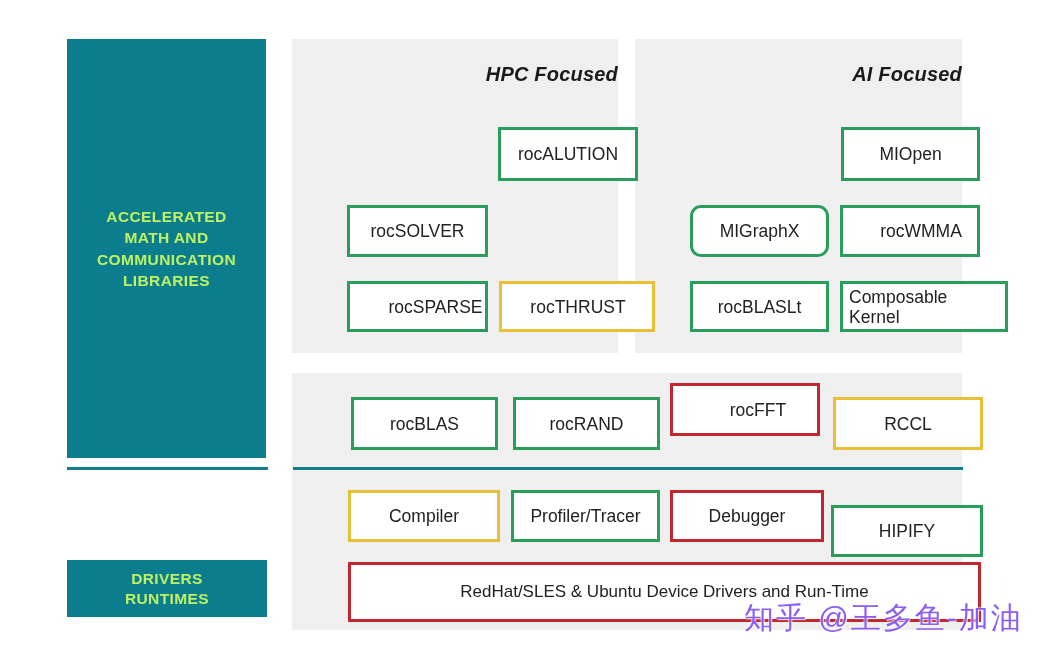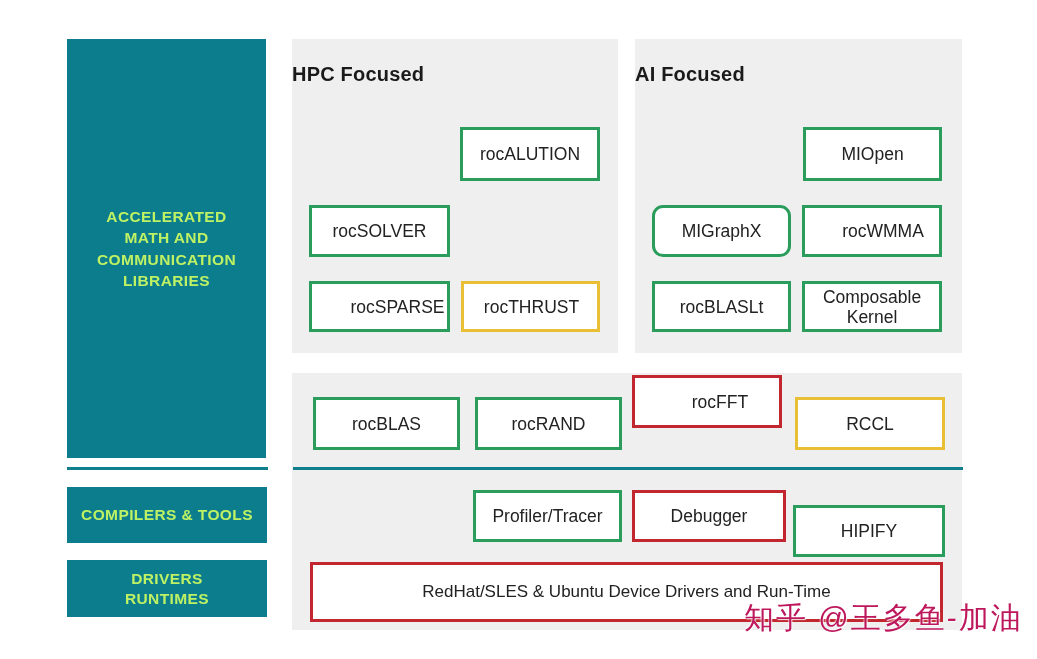--- a/index.html
+++ b/index.html
@@ -11,36 +11,36 @@
   
   .panel{background:#efefef;}
   
   .teal-block{
     background:#0c7d8d;color:#bef264;display:flex;flex-direction:column;
     align-items:center;justify-content:center;text-align:center;
     font-weight:700;font-size:15.5px;line-height:21.5px;letter-spacing:.4px;
   }
   
   .panel-title{
-    font-weight:700;font-size:20px;color:#1a1a1a;text-align:left;letter-spacing:.2px;
+    font-weight:700;font-size:20px;color:#1a1a1a;text-align:right;letter-spacing:.2px;font-style:italic;
   }
   
   .box{
     background:#ffffff;display:flex;align-items:center;justify-content:center;
-    text-align:center;font-size:17.5px;color:#222222;line-height:20px;
-    box-sizing:border-box;border:3px solid #2a9d5c;padding:0 6px;
+    font-size:17.5px;color:#222222;line-height:20px;
+    box-sizing:border-box;border:3px solid #2a9d5c;padding:0 6px;margin-left:38px;
   }
   .box.green {border-color:#2a9d5c;}
   .box.yellow{border-color:#e9bf35;}
   .box.red   {border-color:#c2262e;}
   
   .rule{background:#0e7f8b;height:3px;}
   
   .watermark{
-    font-size:30px;color:#be185d;letter-spacing:2px;white-space:nowrap;
+    font-size:30px;color:#8b5cf6;letter-spacing:2px;white-space:nowrap;
     text-shadow:1px 1px 1px rgba(255,255,255,.9), -1px -1px 1px rgba(255,255,255,.6);
     z-index:9;
   }
 </style>
 </head>
 <body>
 
 <div id="canvas">
 
   <div class="abs panel" style="left:292px;top:39px;width:326px;height:314px;"></div>
@@ -49,47 +49,45 @@
 
   <div class="abs panel-title" style="left:292px;top:63px;width:326px;">HPC Focused</div>
   <div class="abs panel-title" style="left:635px;top:63px;width:327px;">AI Focused</div>
 
   <div class="abs teal-block" style="left:67px;top:39px;width:199px;height:419px;">
     <span>ACCELERATED</span>
     <span>MATH AND</span>
     <span>COMMUNICATION</span>
     <span>LIBRARIES</span>
   </div>
-  <div class="abs teal-block" style="left:67px;top:487px;width:200px;height:56px;">
-    <span>COMPILERS &amp; TOOLS</span>
-  </div>
   <div class="abs teal-block" style="left:67px;top:560px;width:200px;height:57px;line-height:20px;">
     <span>DRIVERS</span>
     <span>RUNTIMES</span>
   </div>
 
   <div class="abs box green" style="left:460px;top:127px;width:140px;height:54px;">rocALUTION</div>
   <div class="abs box green" style="left:309px;top:205px;width:141px;height:52px;">rocSOLVER</div>
   <div class="abs box green" style="left:309px;top:281px;width:141px;height:51px;padding-left:42px;">rocSPARSE</div>
-  <div class="abs box yellow" style="left:461px;top:281px;width:139px;height:51px;padding-left:8px;">rocTHRUST</div>
+  <div class="abs box yellow" style="left:461px;top:281px;width:156px;height:51px;padding-left:8px;">rocTHRUST</div>
 
   <div class="abs box green" style="left:803px;top:127px;width:139px;height:54px;">MIOpen</div>
   <div class="abs box green" style="left:652px;top:205px;width:139px;height:52px;border-radius:11px;">MIGraphX</div>
   <div class="abs box green" style="left:802px;top:205px;width:140px;height:52px;padding-left:28px;">rocWMMA</div>
   <div class="abs box green" style="left:652px;top:281px;width:139px;height:51px;">rocBLASLt</div>
-  <div class="abs box green" style="left:802px;top:281px;width:140px;height:51px;">Composable Kernel</div>
+  <div class="abs box green" style="left:802px;top:281px;width:168px;height:51px;">Composable Kernel</div>
 
   <div class="abs box green" style="left:313px;top:397px;width:147px;height:53px;">rocBLAS</div>
   <div class="abs box green" style="left:475px;top:397px;width:147px;height:53px;">rocRAND</div>
-  <div class="abs box red" style="left:632px;top:375px;width:150px;height:53px;padding-left:32px;">rocFFT</div>
+  <div class="abs box red" style="left:632px;top:383px;width:150px;height:53px;padding-left:32px;">rocFFT</div>
   <div class="abs box yellow" style="left:795px;top:397px;width:150px;height:53px;">RCCL</div>
 
   <div class="abs rule" style="left:67px;top:467px;width:201px;"></div>
   <div class="abs rule" style="left:293px;top:467px;width:670px;"></div>
 
+  <div class="abs box yellow" style="left:310px;top:490px;width:152px;height:52px;">Compiler</div>
   <div class="abs box green" style="left:473px;top:490px;width:149px;height:52px;">Profiler/Tracer</div>
   <div class="abs box red" style="left:632px;top:490px;width:154px;height:52px;">Debugger</div>
   <div class="abs box green" style="left:793px;top:505px;width:152px;height:52px;">HIPIFY</div>
 
   <div class="abs box red" style="left:310px;top:562px;width:633px;height:60px;font-size:17px;">RedHat/SLES &amp; Ubuntu Device Drivers and Run-Time</div>
 
   <div class="abs watermark" style="left:744px;top:598px;">知乎 @王多鱼-加油</div>
 
 </div>
 

